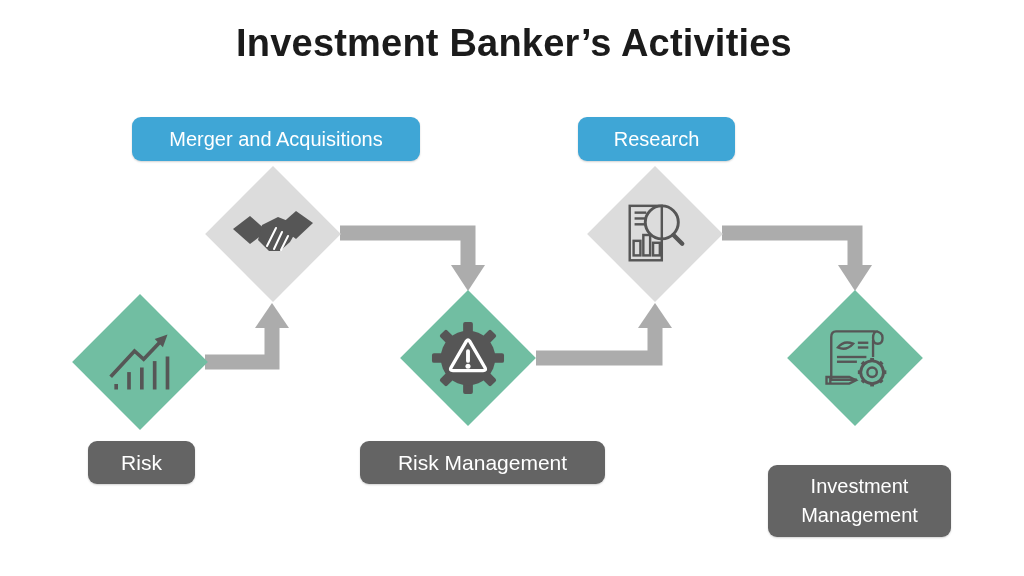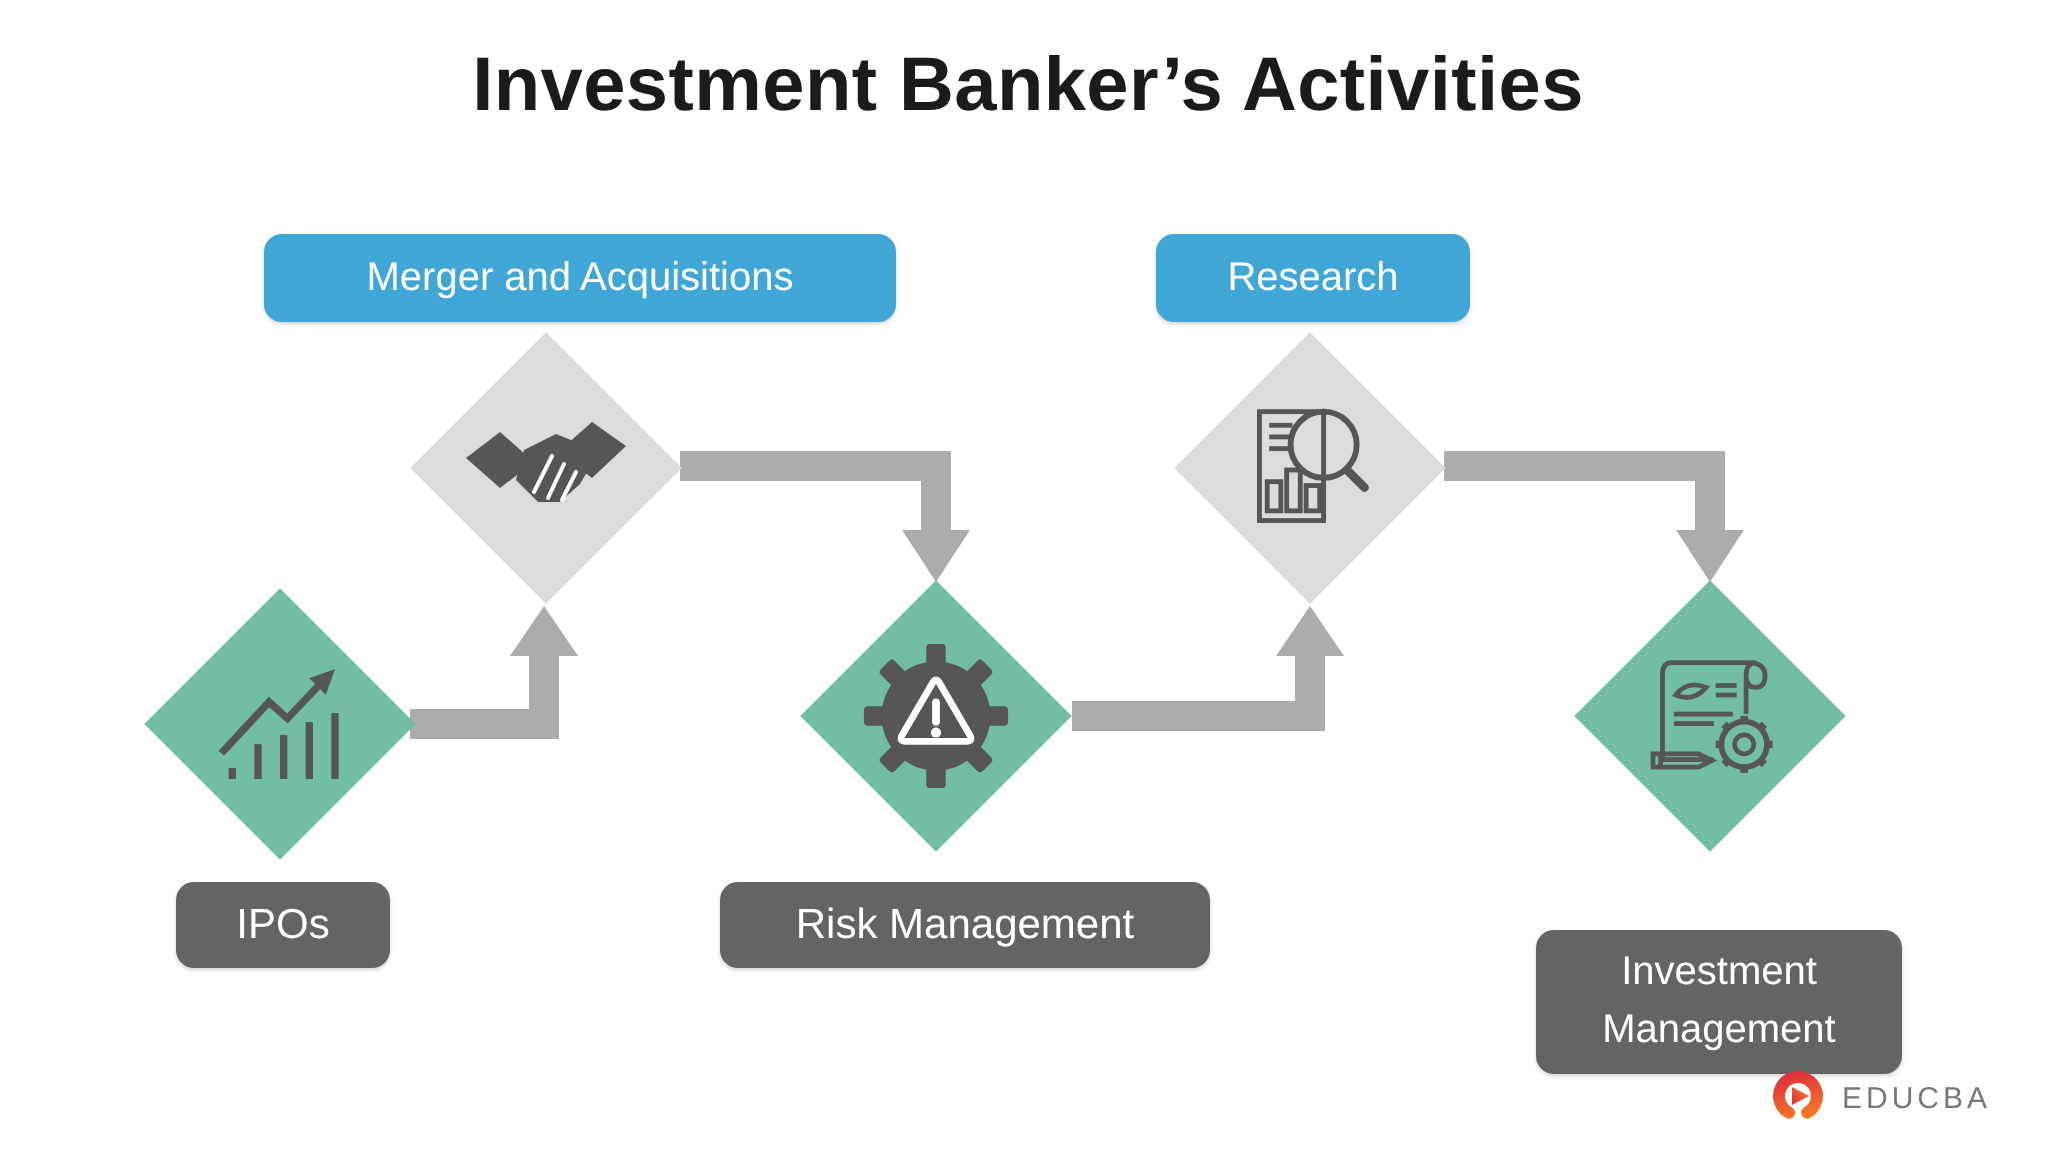--- a/index.html
+++ b/index.html
@@ -181,33 +181,20 @@
         <line x1="43" y1="56" x2="47" y2="56"></line>
         <line x1="69" y1="56" x2="73" y2="56"></line>
         <line x1="47.4" y1="45.4" x2="50.2" y2="48.2"></line>
         <line x1="65.8" y1="63.8" x2="68.6" y2="66.6"></line>
         <line x1="47.4" y1="66.6" x2="50.2" y2="63.8"></line>
         <line x1="65.8" y1="48.2" x2="68.6" y2="45.4"></line>
       </g>
     </g>
   </svg>
 
-  <div class="pill blue" style="left:132px; top:117px; width:316px; height:44px;">Merger and Acquisitions</div>
+  <div class="pill blue" style="left:132px; top:117px; width:288px; height:44px;">Merger and Acquisitions</div>
   <div class="pill blue" style="left:578px; top:117px; width:157px; height:44px;">Research</div>
-  <div class="pill dark" style="left:88px; top:441px; width:107px; height:43px;">IPOs</div>
+  <div class="pill dark" style="left:88px; top:441px; width:107px; height:43px;">Risk</div>
   <div class="pill dark" style="left:360px; top:441px; width:245px; height:43px;">Risk Management</div>
   <div class="pill dark two-line" style="left:768px; top:436px; width:183px; height:72px; padding:4px 20px;margin-top:29px;">Investment Management</div>
 
-  <div class="logo">
-    <svg width="30" height="32" viewBox="0 0 30 30">
-      <defs>
-        <linearGradient id="lg" x1="0" y1="1" x2="1" y2="0">
-          <stop offset="0" stop-color="#DD2B3E"></stop>
-          <stop offset="1" stop-color="#F58220"></stop>
-        </linearGradient>
-      </defs>
-      <circle cx="15" cy="14" r="9.5" fill="none" stroke="url(#lg)" stroke-width="6" stroke-linecap="round" stroke-dasharray="50 9.7" transform="rotate(118 15 14)"></circle>
-      <path d="M12,9.5 L20.5,14 L12,18.5 Z" fill="url(#lg)"></path>
-    </svg>
-    <span class="logo-text">EDUCBA</span>
-  </div>
 
 </div>
 
 </body></html>

